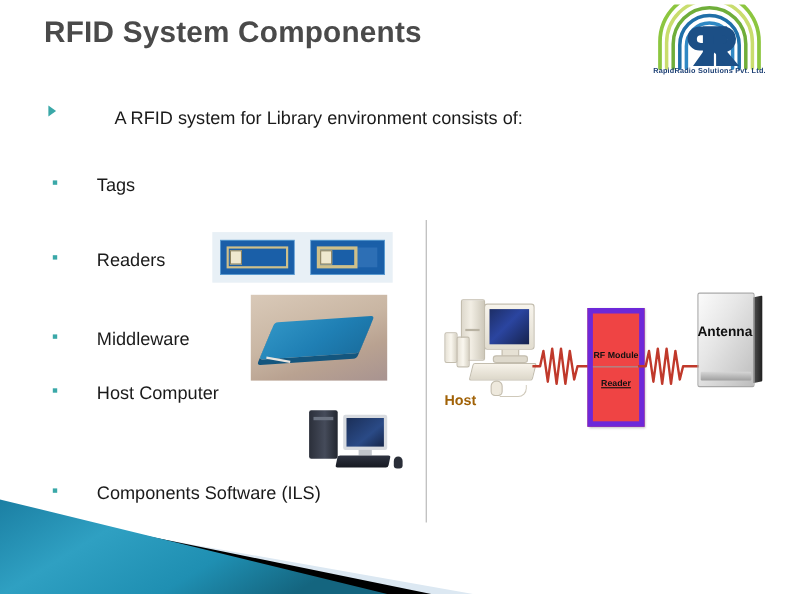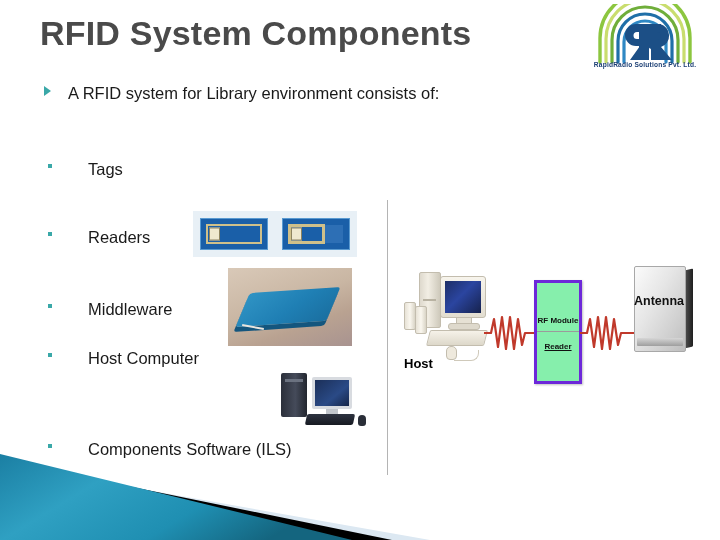--- a/index.html
+++ b/index.html
@@ -16,21 +16,21 @@
     height: 540px;
     background: #ffffff;
     overflow: hidden;
   }
 
   
   #slide-title {
     position: absolute;
     left: 40px;
     top: 14px;
-    font-size: 34px;
+    font-size: 27px;
     font-weight: bold;
     color: #4a4a4a;
     letter-spacing: 0.2px;
     white-space: nowrap;
   }
 
   
   #logo {
     position: absolute;
     left: 580px;
@@ -49,23 +49,24 @@
     font-weight: bold;
     color: #1c3f74;
     letter-spacing: 0.2px;
     white-space: nowrap;
   }
 
   
   #lead-bullet {
     position: absolute;
     left: 44px;
-    top: 84px;
+    top: 99px;
     display: flex;
-    align-items: center;
+    align-items: flex-start;
+    gap: 36px;
   }
   .tri-marker {
     width: 0;
     height: 0;
     border-left: 7px solid #3aa8a8;
     border-top: 5px solid transparent;
     border-bottom: 5px solid transparent;
     position: relative;
     top: -3px;
     flex: 0 0 auto;
@@ -323,33 +324,33 @@
     width: 24px; height: 10px;
     border-bottom: 1.5px solid #cfc9ba;
     border-right: 1.5px solid #cfc9ba;
     border-radius: 0 0 8px 0;
   }
   .dg-host-label {
     position: absolute;
     left: 6px; top: 98px;
     font-size: 13px;
     font-weight: bold;
-    color: #000000;
+    color: #a16207;
   }
   
   .dg-wave { position: absolute; }
   .dg-wave.left  { left: 86px;  top: 54px; }
   .dg-wave.right { left: 182px; top: 54px; }
   
   .dg-box {
     position: absolute;
     left: 136px; top: 22px;
     width: 42px; height: 98px;
-    background: #86efac;
-    border: 3px solid #6d28d9;
+    background: #ef4444;
+    border: 5px solid #6d28d9;
     box-shadow: 1px 1px 2px rgba(0,0,0,0.25);
   }
   .dg-box .half {
     height: 50%;
     display: flex;
     align-items: center;
     justify-content: center;
     font-size: 8px;
     font-weight: bold;
     color: #111111;

